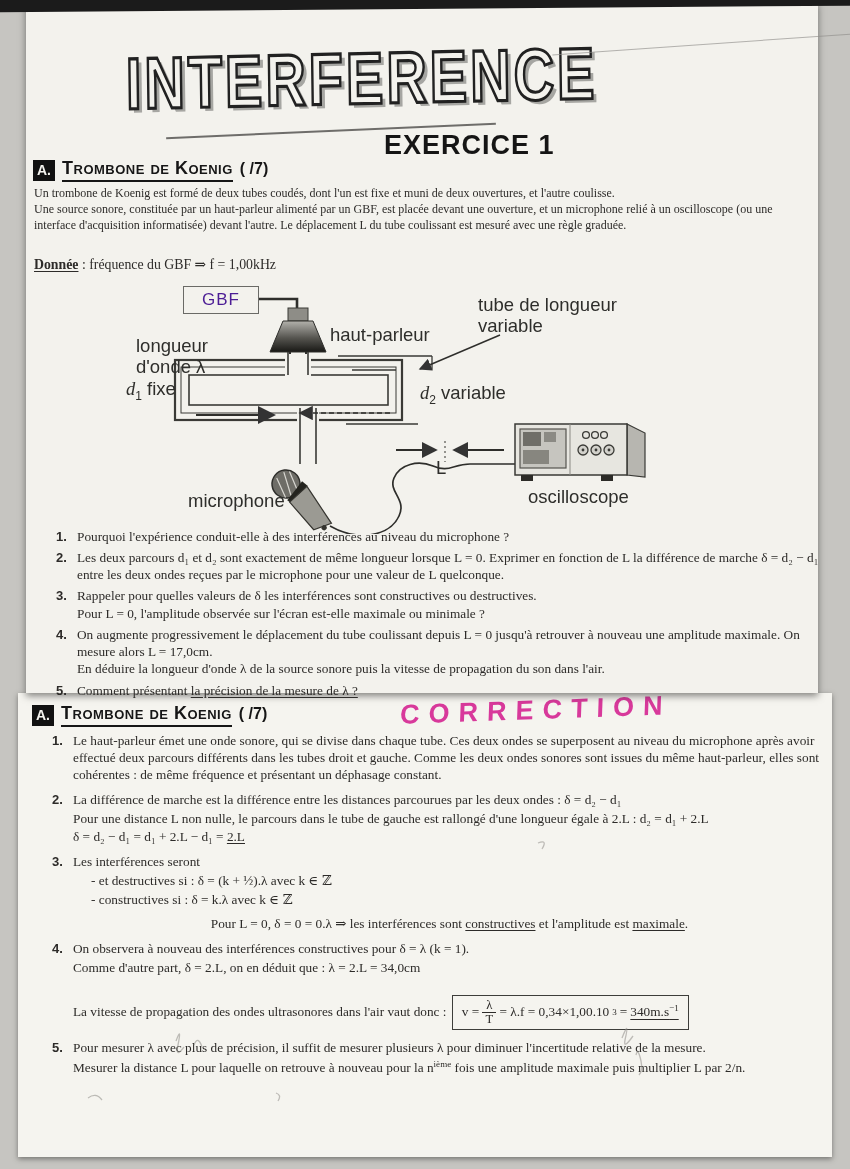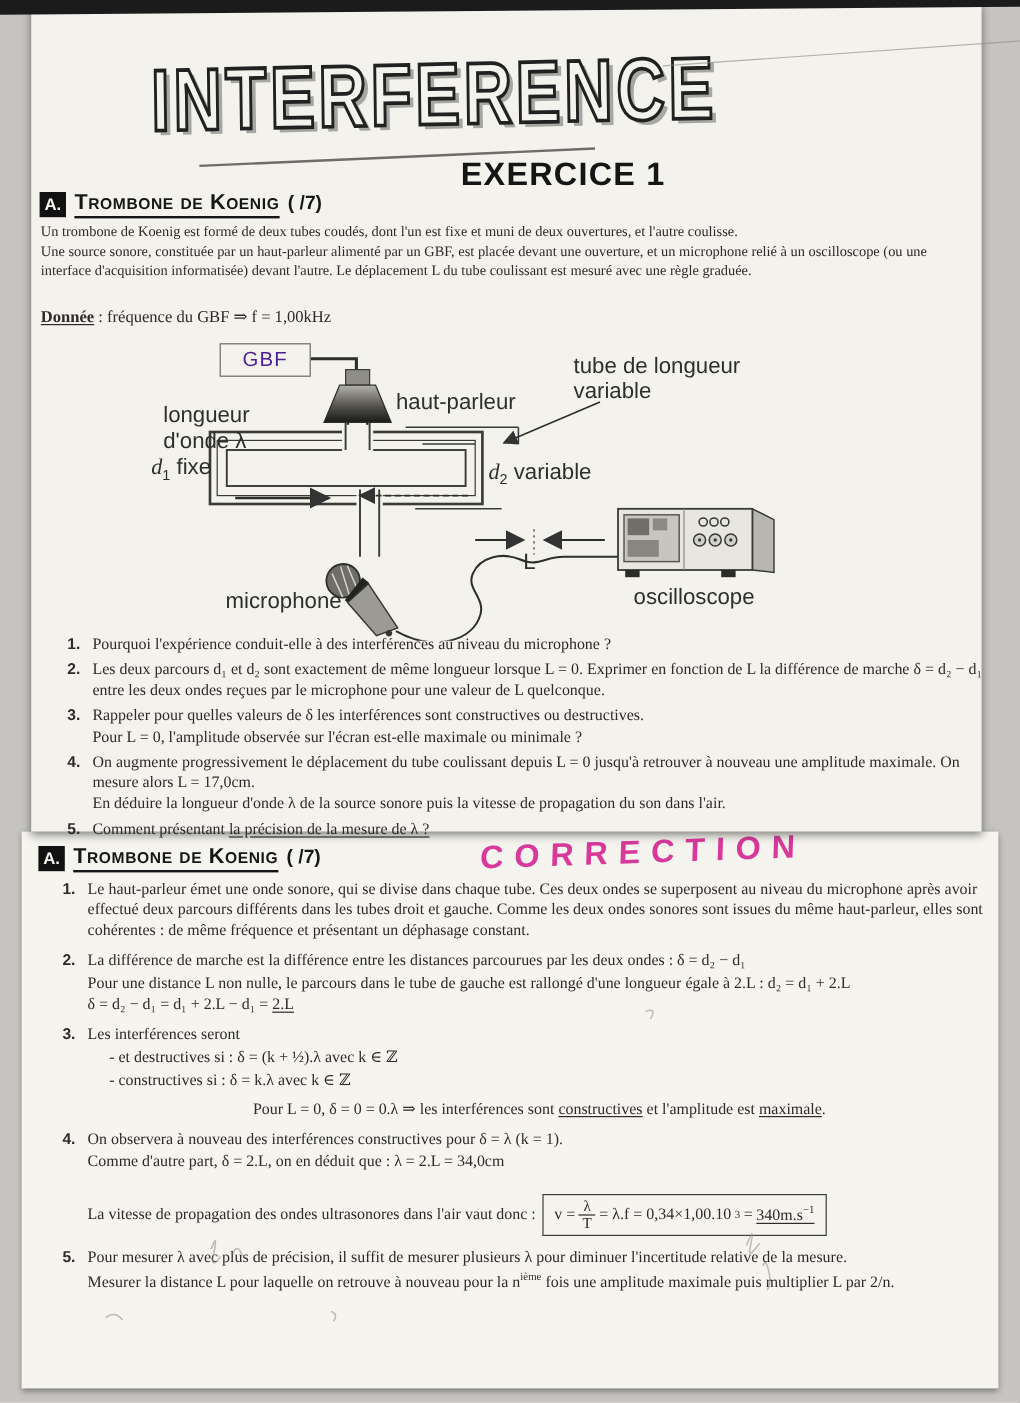--- a/index.html
+++ b/index.html
@@ -195,21 +195,21 @@
       <div class="dg-label" style="left:36px;top:37px;margin-top:20px;">
         <div>longueur</div>
         <div>d'onde λ</div>
       </div>
       <div class="dg-label" style="left:230px;top:46px;">haut-parleur</div>
       <div class="dg-label" style="left:378px;top:16px;">
         <div>tube de longueur</div>
         <div>variable</div>
       </div>
       <div class="dg-label" style="left:26px;top:100px;"><span class="dital">d</span><sub class="dsub">1</sub><span> fixe</span></div>
-      <div class="dg-label" style="left:307px;top:104px;"><span class="dital">d</span><sub class="dsub">2</sub><span> variable</span></div>
+      <div class="dg-label" style="left:320px;top:104px;"><span class="dital">d</span><sub class="dsub">2</sub><span> variable</span></div>
       <div class="dg-label" style="left:336px;top:179px;">L</div>
       <div class="dg-label" style="left:88px;top:212px;">microphone</div>
       <div class="dg-label" style="left:428px;top:208px;">oscilloscope</div>
     </div>
 
     <div class="questions">
       <div class="q">
         <span class="qnum">1.</span>
         <div class="qbody">
             <p>Pourquoi l'expérience conduit-elle à des interférences au niveau du microphone ?</p>

